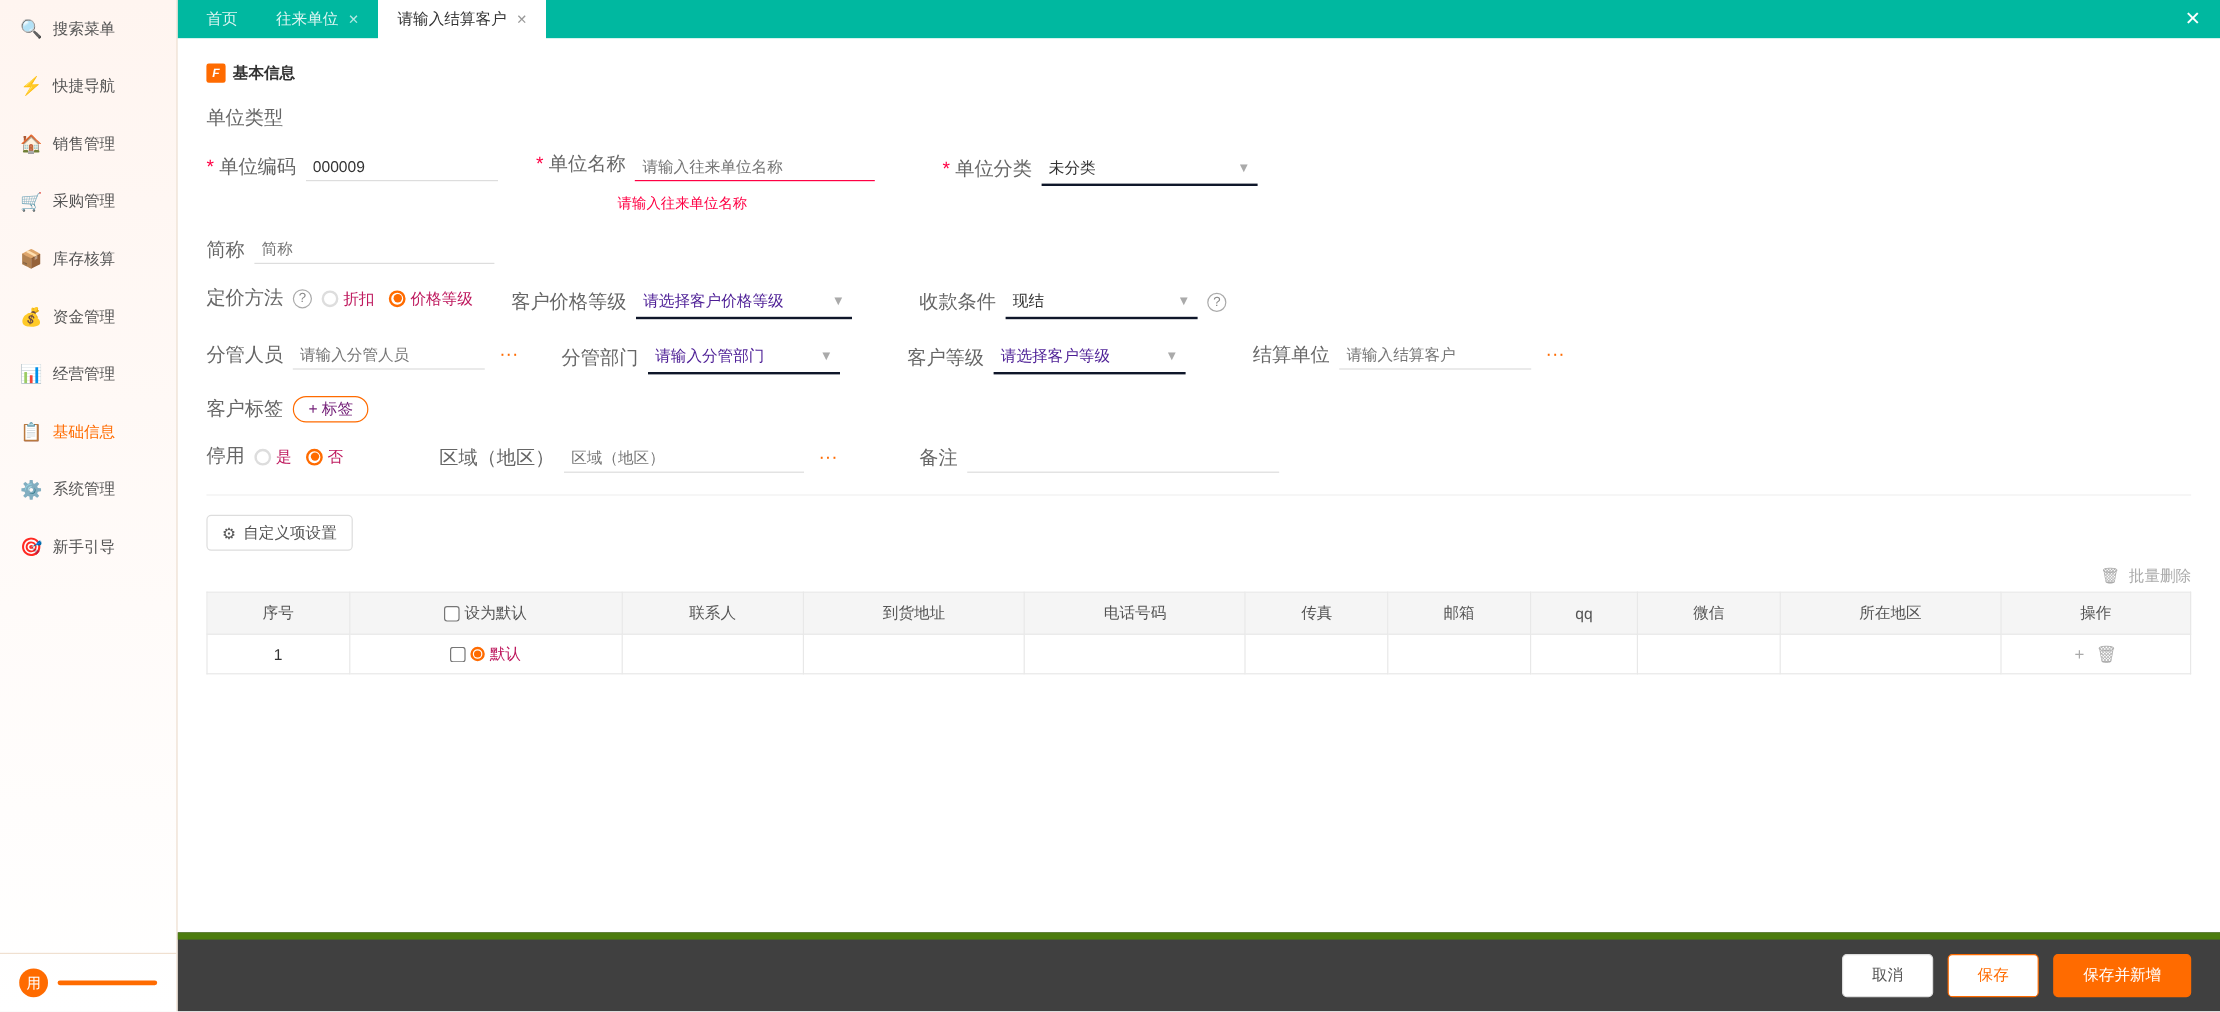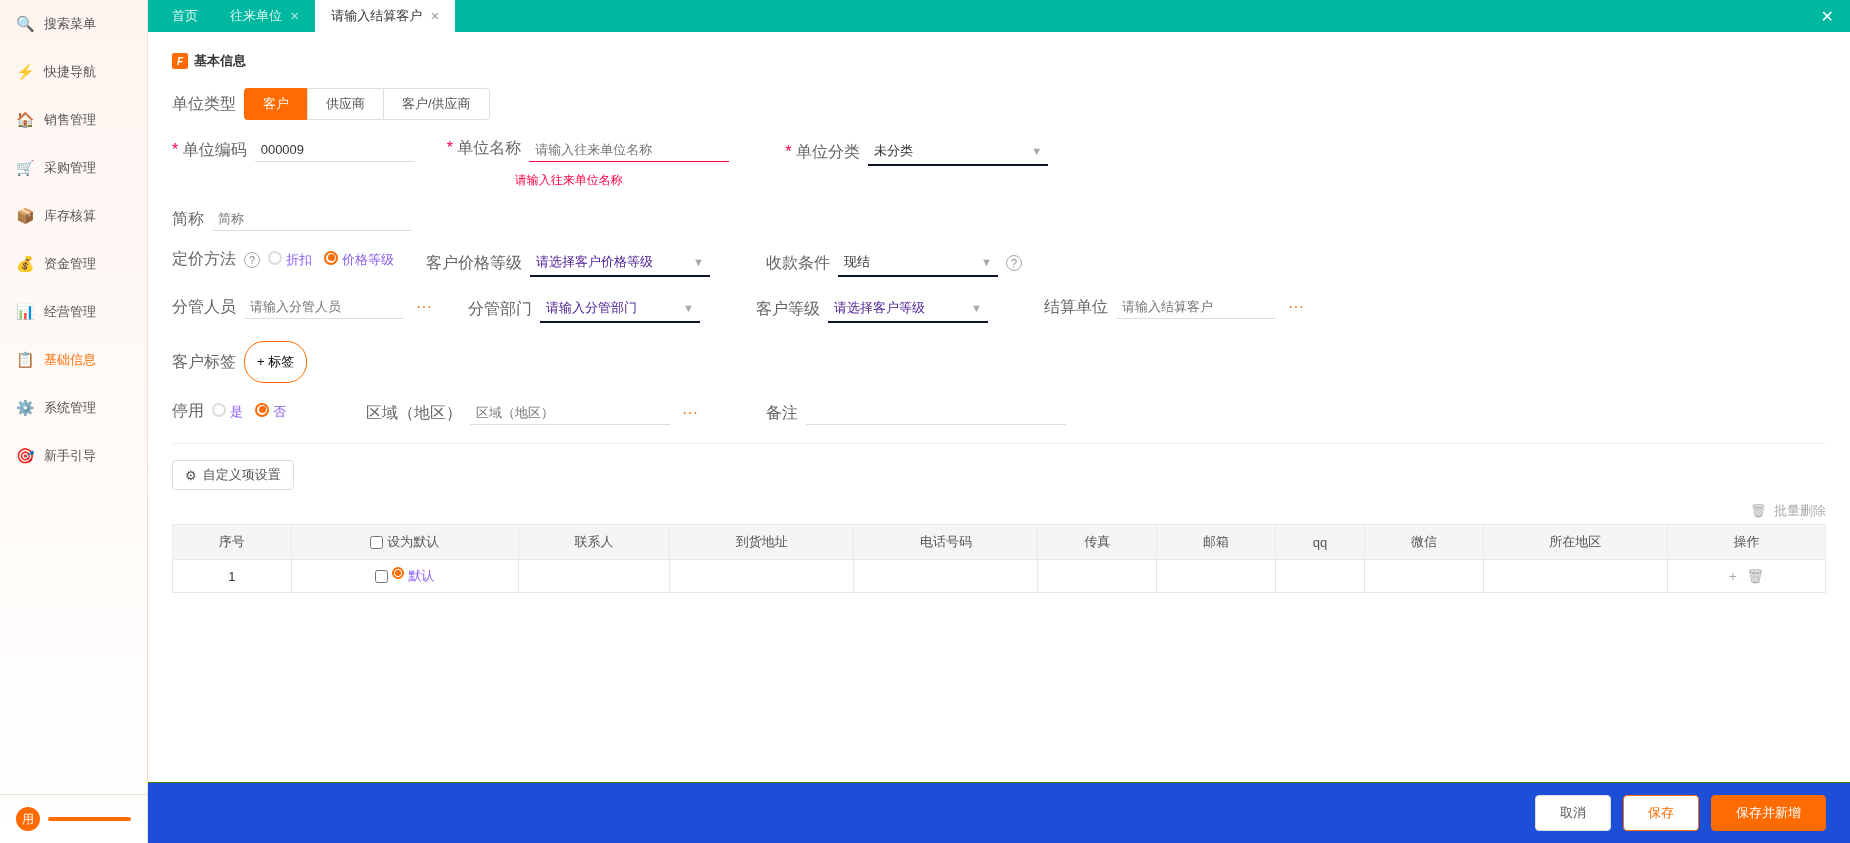--- a/index.html
+++ b/index.html
@@ -206,25 +206,25 @@
     .type-btn:not(:last-child) { border-right: none; }
 
     
     .radio-group {
       display: flex;
       align-items: center;
       gap: 12px;
     }
     .radio-item {
       display: flex;
-      align-items: flex-start;
+      align-items: center;
       gap: 4px;
       cursor: pointer;
       font-size: 13px;
-      color: #8b5cf6;
+      color: #be185d;
     }
     .radio-circle {
       width: 14px; height: 14px;
       border-radius: 50%;
       border: 2px solid #ddd;
       display: flex; align-items: center; justify-content: center;
       flex-shrink: 0;
     }
     .radio-circle.checked {
       border-color: #ff6b00;
@@ -234,23 +234,23 @@
       border-radius: 50%;
       background: #ff6b00;
     }
 
     
     .tag-btn {
       display: inline-flex;
       align-items: center;
       gap: 4px;
       border: 1px solid #ff6b00;
-      color: #000000;
+      color: #701a75;
       border-radius: 20px;
-      padding: 11px 12px;
+      padding: 1px 12px;
       cursor: pointer;
       font-size: 12px;
       background: #fff;
     }
 
     
     .more-btn {
       color: #ff6b00;
       cursor: pointer;
       font-size: 16px;
@@ -325,22 +325,22 @@
     .batch-del {
       text-align: right;
       color: #aaa;
       font-size: 12px;
       margin-bottom: 4px;
       cursor: pointer;
     }
 
     
     .page-footer {
-      background: #1d4ed8;
-      border-top: 1px solid #4d7c0f;
+      background: #404040;
+      border-top: 6px solid #4d7c0f;
       padding: 12px 24px;
       display: flex;
       justify-content: flex-end;
       gap: 12px;
       flex-shrink: 0;
     }
     .btn {
       padding: 8px 24px;
       border-radius: 4px;
       cursor: pointer;
@@ -428,25 +428,20 @@
     
     <div class="section-header">
       <div class="section-icon">F</div>
       <span>基本信息</span>
     </div>
 
     
     <div class="form-row">
       <div class="form-field">
         <span class="field-label">单位类型</span>
-        <div class="type-btn-group">
-          <button class="type-btn active">客户</button>
-          <button class="type-btn">供应商</button>
-          <button class="type-btn">客户/供应商</button>
-        </div>
       </div>
     </div>
 
     
     <div class="form-row" style="align-items:flex-start;">
       <div class="form-field">
         <span class="field-label required">单位编码</span>
         <input class="field-input" type="text" value="000009" style="">
       </div>
       <div class="form-field" style="flex-direction:column; align-items:flex-start;">

